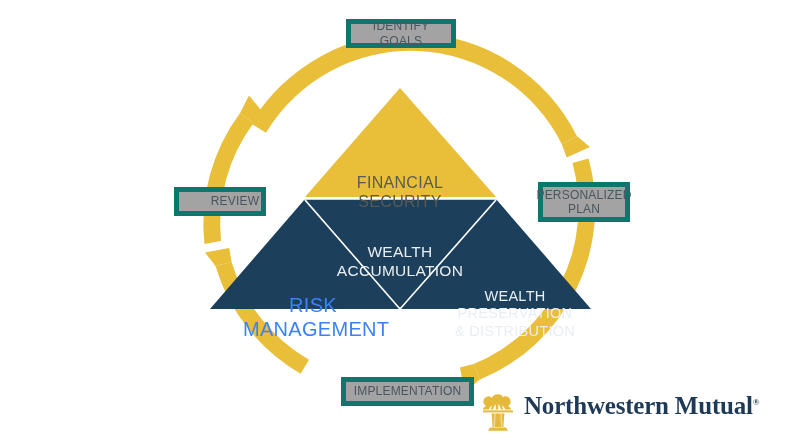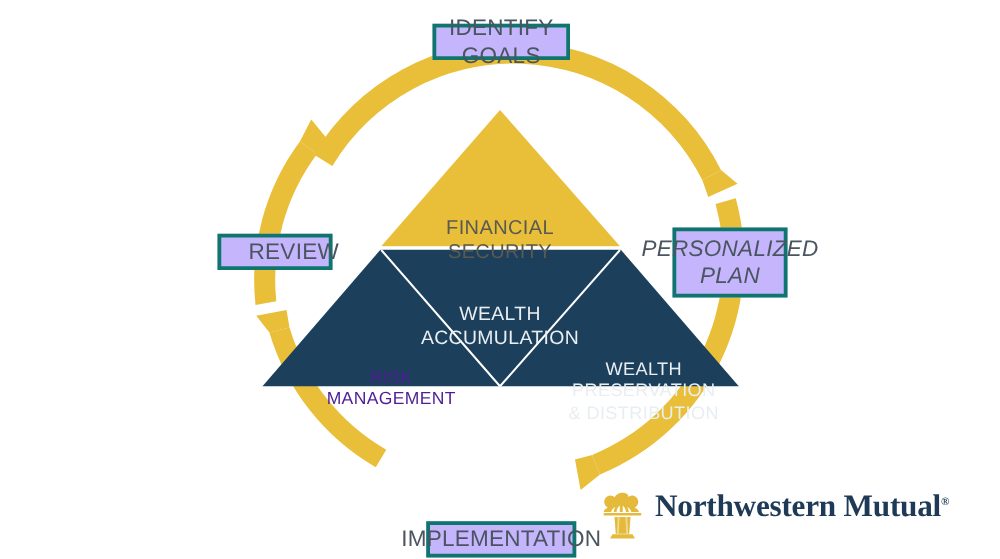--- a/index.html
+++ b/index.html
@@ -28,54 +28,52 @@
     left: 0;
     top: 0;
     width: 800px;
     height: 447px;
   }
 
   
   .chip {
     position: absolute;
     box-sizing: border-box;
-    background: #c4b5fd;
-    border: 3px solid #0f766e;
+    background: #a3a3a3;
+    border: 5px solid #0f766e;
     color: #4a5560;
     font-family: "Liberation Sans", sans-serif;
-    font-size: 18px;
+    font-size: 12px;
     letter-spacing: 0.2px;
     line-height: 1.18;
     text-align: center;
     display: flex;
     align-items: center;
     justify-content: center;
     padding: 5px 10px;
     white-space: pre-line;
   }
 
   #chip-identify-goals {
     left: 346px;
     top: 19px;
     width: 110px;
     height: 29px;
   }
   #chip-personalized-plan {
     left: 538px;
     top: 182px;
     width: 92px;
-    height: 56px;
-    font-style: italic;
+    height: 40px;
   }
   #chip-implementation {
     left: 341px;
     top: 377px;
-    width: 120px;
+    width: 133px;
     height: 29px;
-    margin-top: 40px;
   }
   #chip-review {
     left: 174px;
     top: 187px;
     width: 92px;
     height: 29px;
     padding-left: 40px;
   }
 
   
@@ -100,22 +98,22 @@
     left: 320px;
     top: 200px;
     width: 160px;
     color: #e9eef2;
     font-size: 15.5px;
   }
   #text-risk-management {
     left: 243px;
     top: 250px;
     width: 140px;
-    color: #4c1d95;
-    font-size: 14px;
+    color: #3b82f6;
+    font-size: 20px;
   }
   #text-wealth-preservation {
     left: 440px;
     top: 245px;
     width: 150px;
     color: #e9eef2;
     font-size: 14.5px;
   }
 
   

